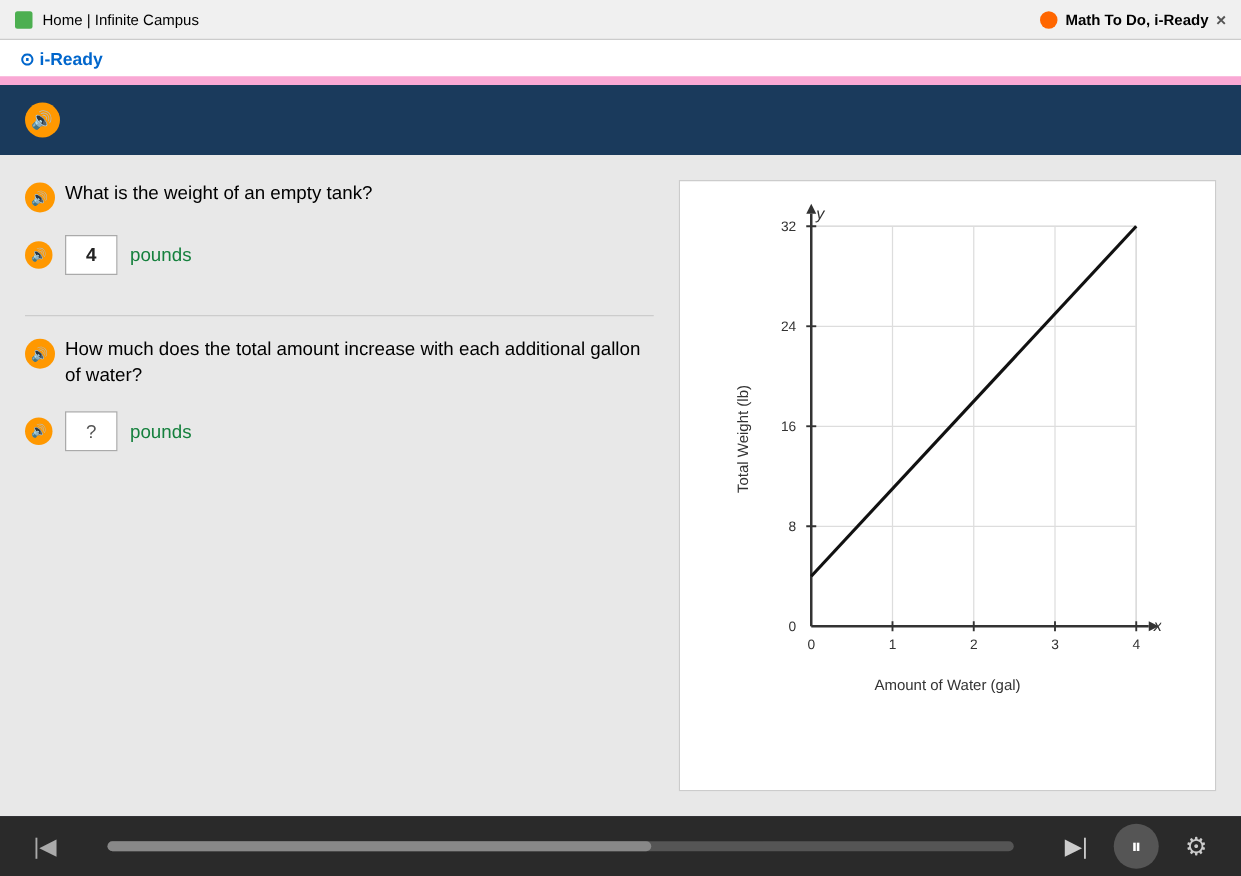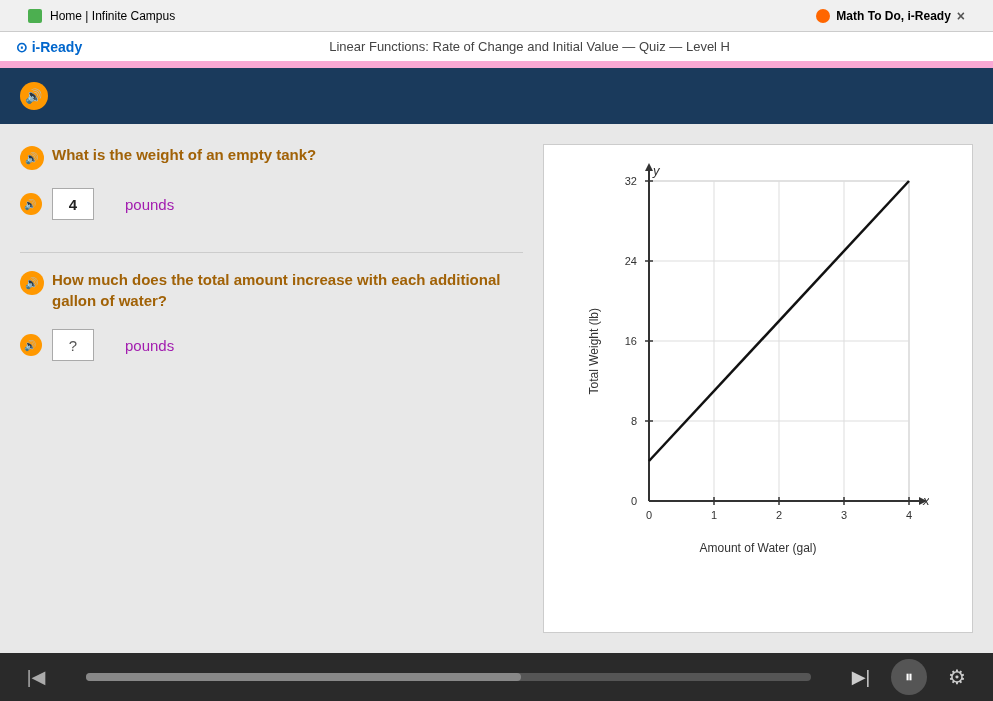--- a/index.html
+++ b/index.html
@@ -13,21 +13,21 @@
       flex-direction: column;
     }
 
     
     .browser-bar {
       background: #f0f0f0;
       height: 32px;
       display: flex;
       align-items: center;
       justify-content: space-between;
-      padding: 0 28px;
+      padding: 0 12px;
       border-bottom: 1px solid #ccc;
       font-size: 12px;
     }
     .browser-bar-left {
       display: flex;
       align-items: center;
       gap: 8px;
     }
     .tab-icon {
       width: 14px; height: 14px;
@@ -131,22 +131,22 @@
       display: flex;
       align-items: center;
       justify-content: center;
       font-size: 11px;
       color: #fff;
       flex-shrink: 0;
       margin-top: 2px;
     }
     .sub-question-text {
       font-size: 15px;
-      color: #a16207;
-      font-weight: 700;
+      color: #000000;
+      font-weight: 400;
       line-height: 1.4;
     }
 
     .answer-row {
       display: flex;
       align-items: center;
       gap: 10px;
       margin-bottom: 24px;
       margin-left: 0;
     }
@@ -179,22 +179,21 @@
       width: 42px;
       height: 32px;
       display: flex;
       align-items: center;
       justify-content: center;
       font-size: 15px;
       color: #555;
     }
     .answer-label {
       font-size: 15px;
-      color: #a21caf;
-      margin-left: 21px;
+      color: #15803d;
     }
 
     .divider {
       border: none;
       border-top: 1px solid #ccc;
       margin: 8px 0 16px 0;
     }
 
     
     .right-panel {
@@ -290,21 +289,20 @@
     <span class="orange-dot"></span>
     <span>Math To Do, i-Ready</span>
     <span class="close-btn">×</span>
   </div>
 </div>
 
 <div class="iready-header">
   <div class="iready-logo">
     <span>⊙</span> <span>i-Ready</span>
   </div>
-  <div class="quiz-title">Linear Functions: Rate of Change and Initial Value — Quiz — Level H</div>
   <div></div>
 </div>
 
 <div class="question-banner">
   <div class="speaker-icon">🔊</div>
 </div>
 
 <div class="main-content">
 
   <div class="left-panel">

